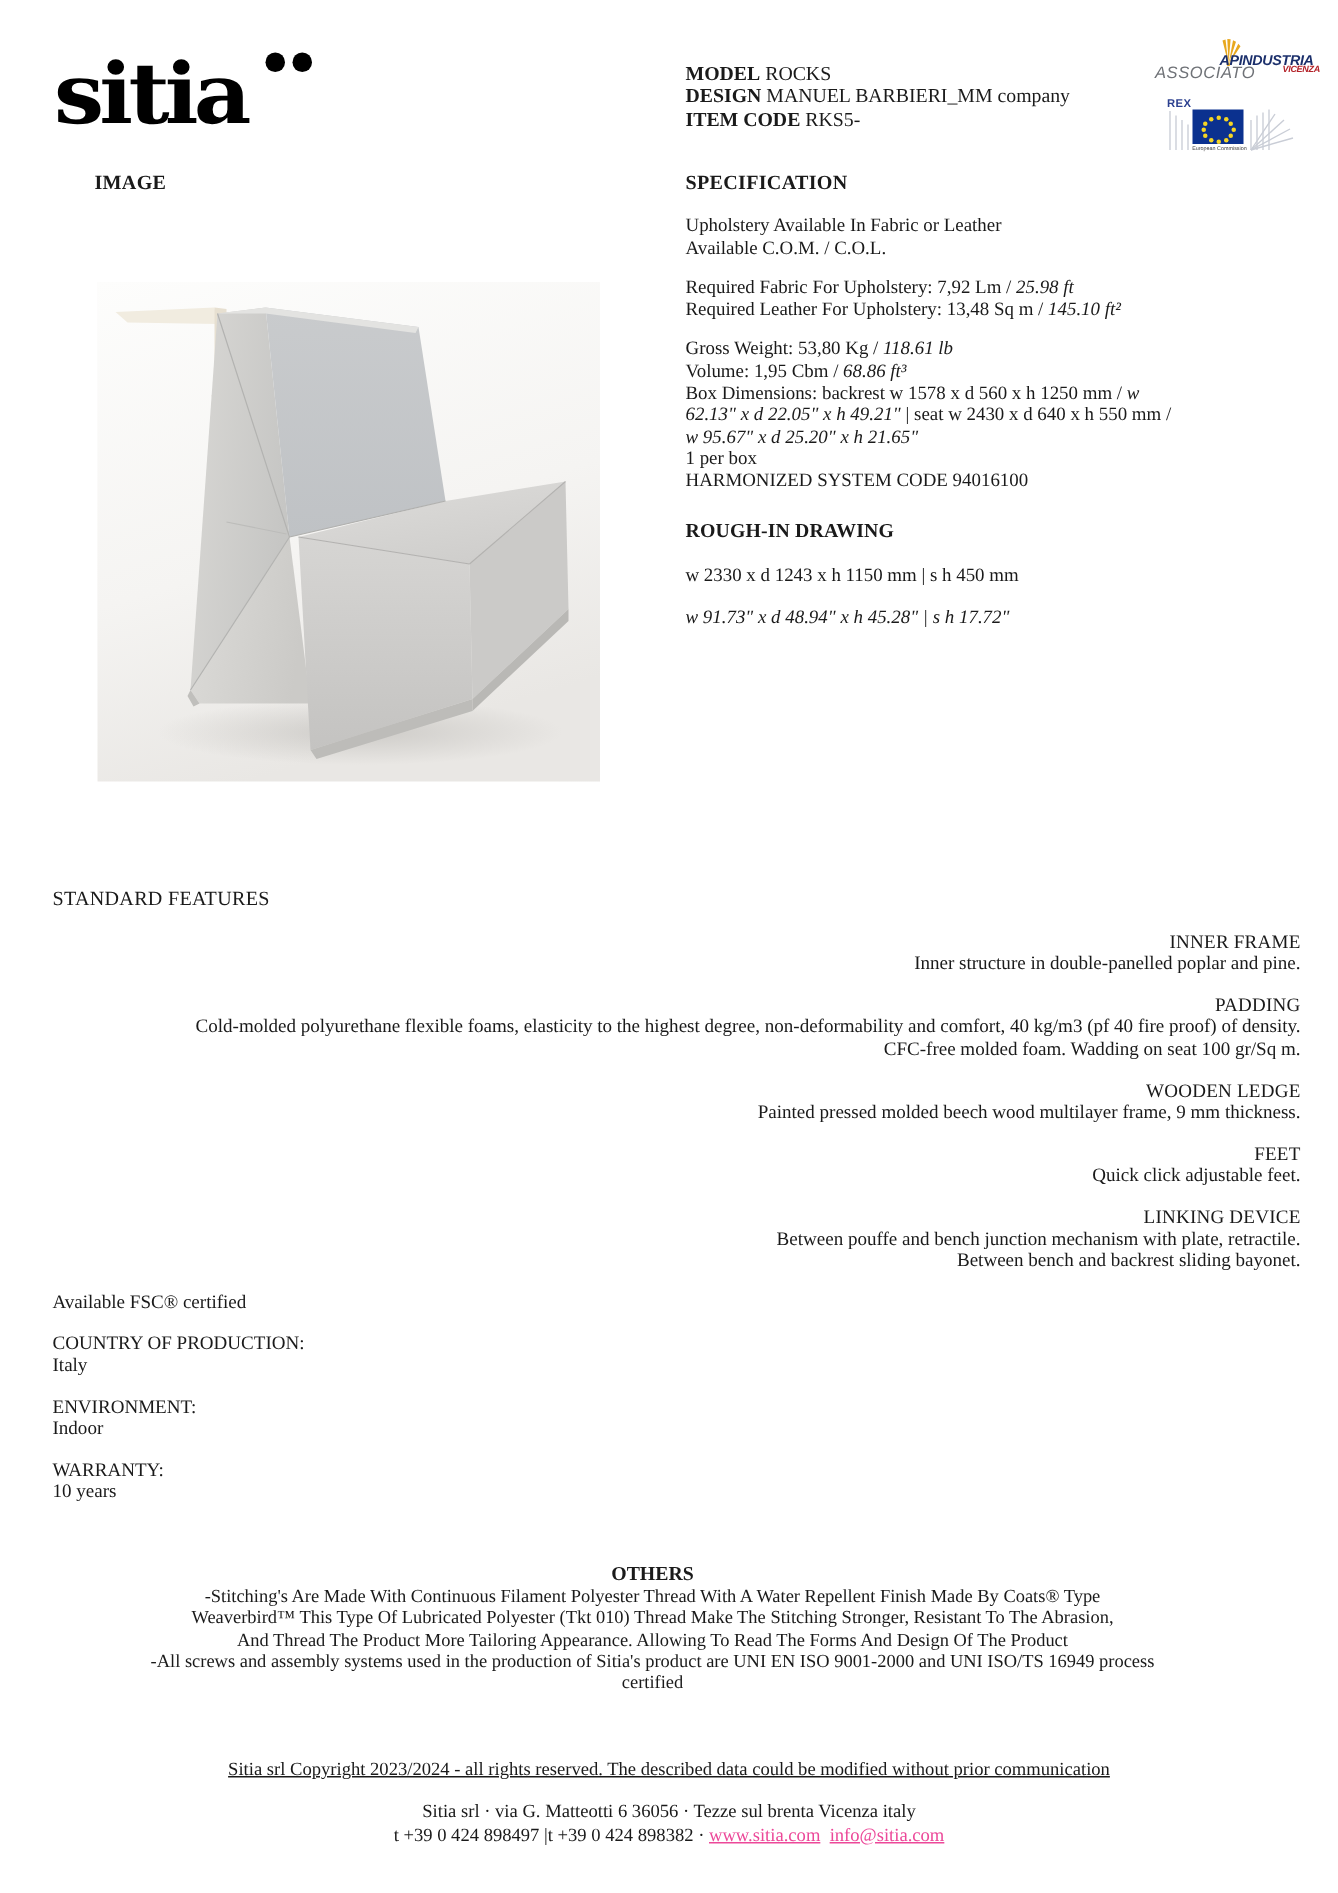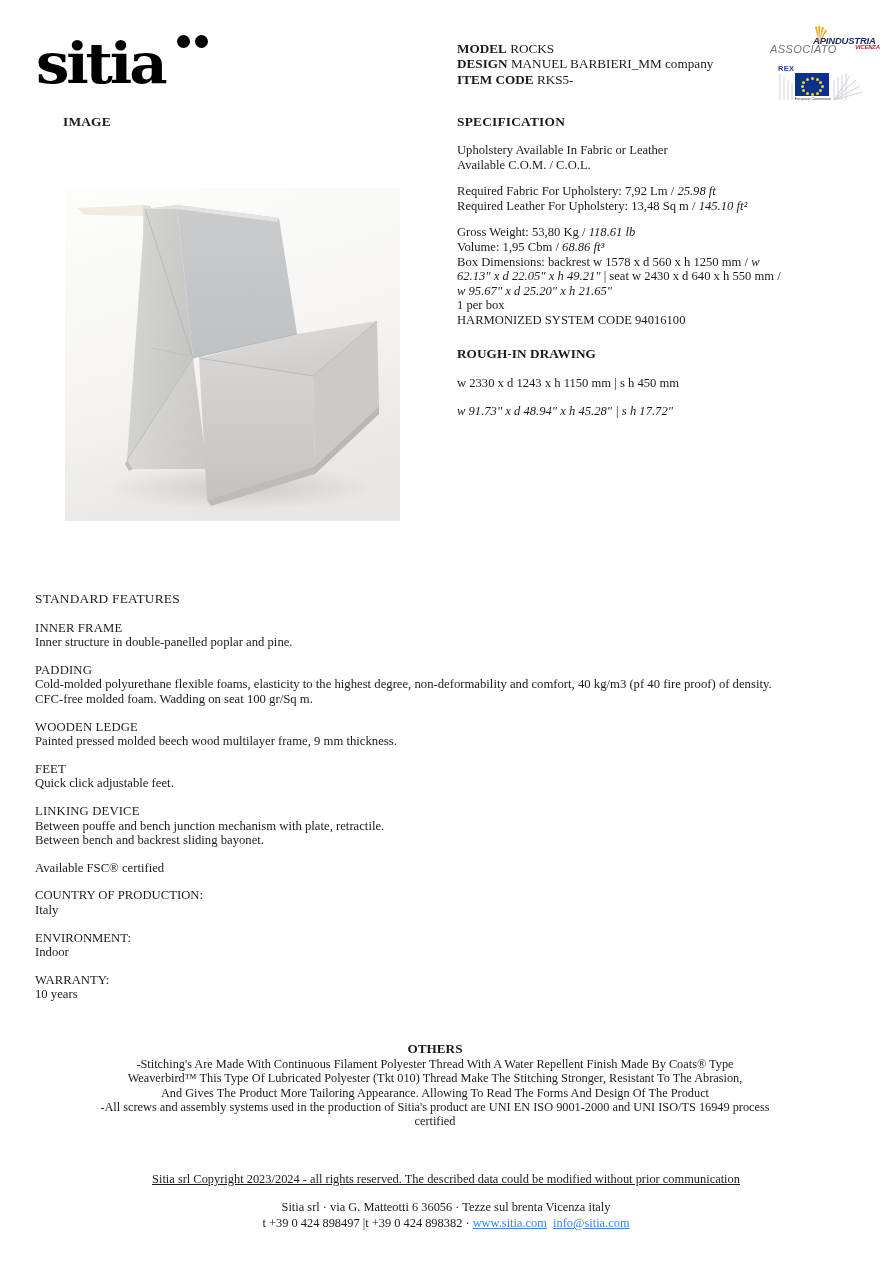--- a/index.html
+++ b/index.html
@@ -151,21 +151,21 @@
   }
 
   
   .features {
     position: absolute; left: 35px; top: 592px; width: 832px;
     font-size: 12.7px; line-height: 14.6px;
   }
   .features h2 {
     margin: 0 0 14px 0; font-size: 13.4px; font-weight: 400; letter-spacing: 0.2px;
   }
-  .feat-group { margin-bottom: 13px; }
+  .feat-group { margin-bottom: 13px; text-align: right; }
   .feat-title { letter-spacing: 0.15px; }
   .feat-body { }
 
   .kv { margin-bottom: 13px; }
 
   
   .others {
     position: absolute; left: 35px; top: 1042px; width: 800px;
     font-size: 12.3px; line-height: 14.2px; text-align: center;
   }
@@ -175,21 +175,21 @@
   
   .footer-copy {
     position: absolute; left: 0; top: 1172px; width: 892px;
     text-align: center; font-size: 12.4px;
   }
   .footer-copy span { text-decoration: underline; }
   .footer-addr {
     position: absolute; left: 0; top: 1200px; width: 892px;
     text-align: center; font-size: 12.4px; line-height: 15.6px;
   }
-  .lnk { color: #3b82f6; text-decoration: underline; text-align: center; }
+  .lnk { color: #ec4899; text-decoration: underline; text-align: center; }
 </style>
 </head>
 <body>
 
 <div class="page">
 
   <div class="logo-wrap">
     <div class="logo-text">sitia</div>
     <div class="logo-dots">
       <i></i>
@@ -402,21 +402,21 @@
     <div class="kv">
       <div>WARRANTY:</div>
       <div>10 years</div>
     </div>
   </div>
 
   <div class="others">
     <h2>OTHERS</h2>
     <p>-Stitching's Are Made With Continuous Filament Polyester Thread With A Water Repellent Finish Made By Coats® Type</p>
     <p>Weaverbird™  This Type Of Lubricated Polyester (Tkt 010) Thread Make The Stitching Stronger, Resistant To The Abrasion,</p>
-    <p>And Gives The Product More Tailoring Appearance.  Allowing To Read The Forms And Design Of The Product</p>
+    <p>And Thread The Product More Tailoring Appearance.  Allowing To Read The Forms And Design Of The Product</p>
     <p>-All screws and assembly systems used in the production of Sitia's product  are UNI EN ISO 9001-2000 and UNI ISO/TS 16949 process</p>
     <p>certified</p>
   </div>
 
   <div class="footer-copy">
     <span>Sitia srl Copyright 2023/2024 - all rights reserved. The described data could be modified without prior communication</span>
   </div>
   <div class="footer-addr">
     <div>Sitia srl · via G. Matteotti 6 36056 · Tezze sul brenta Vicenza italy</div>
     <div>

